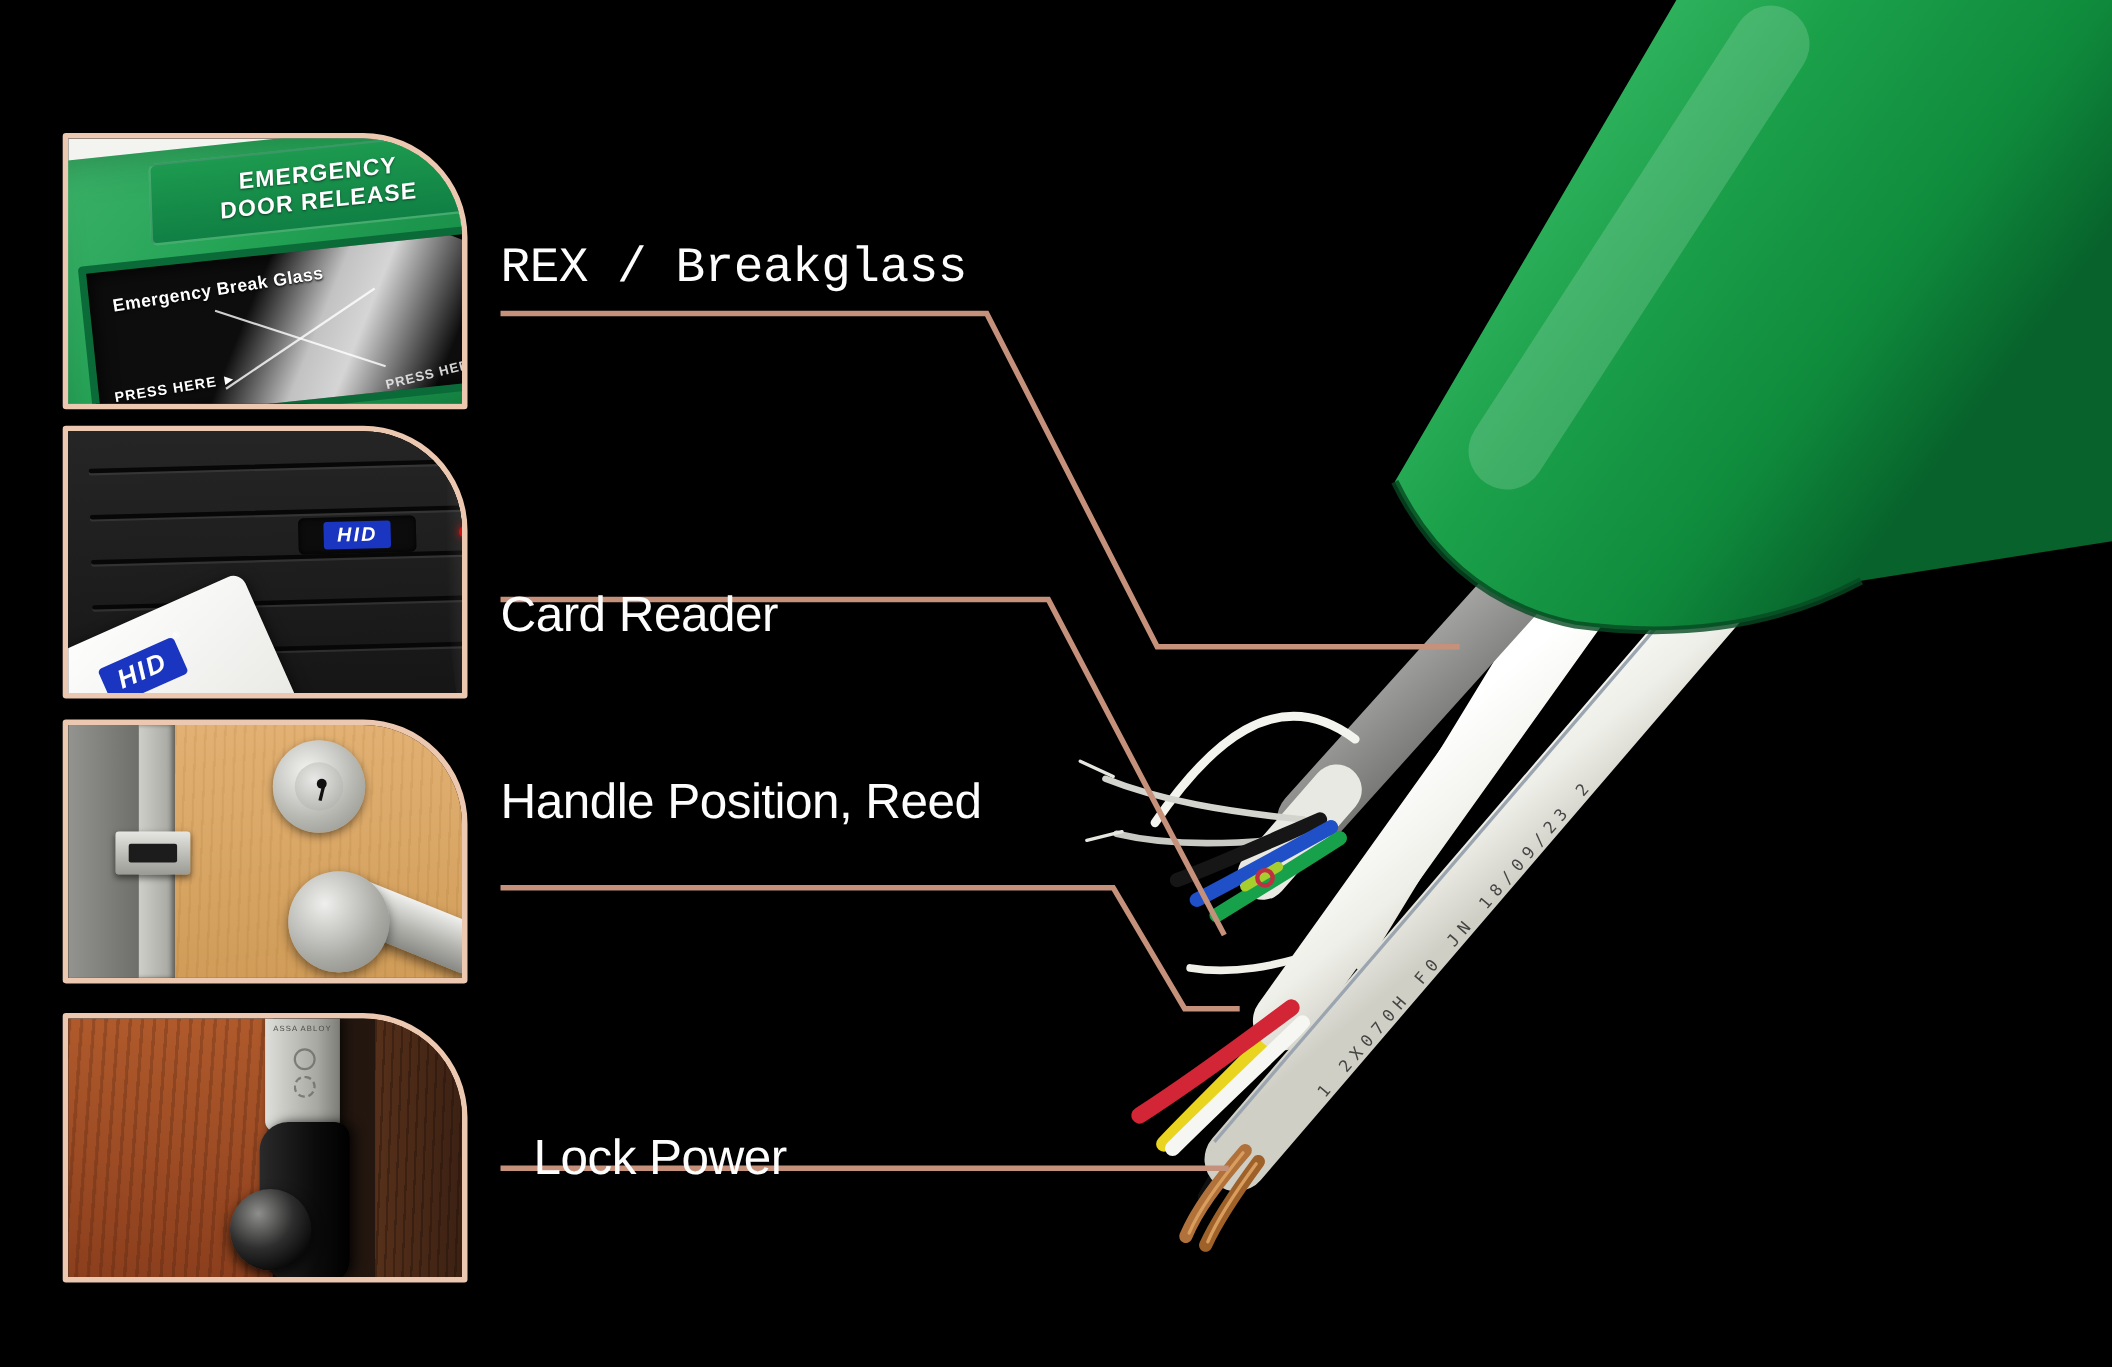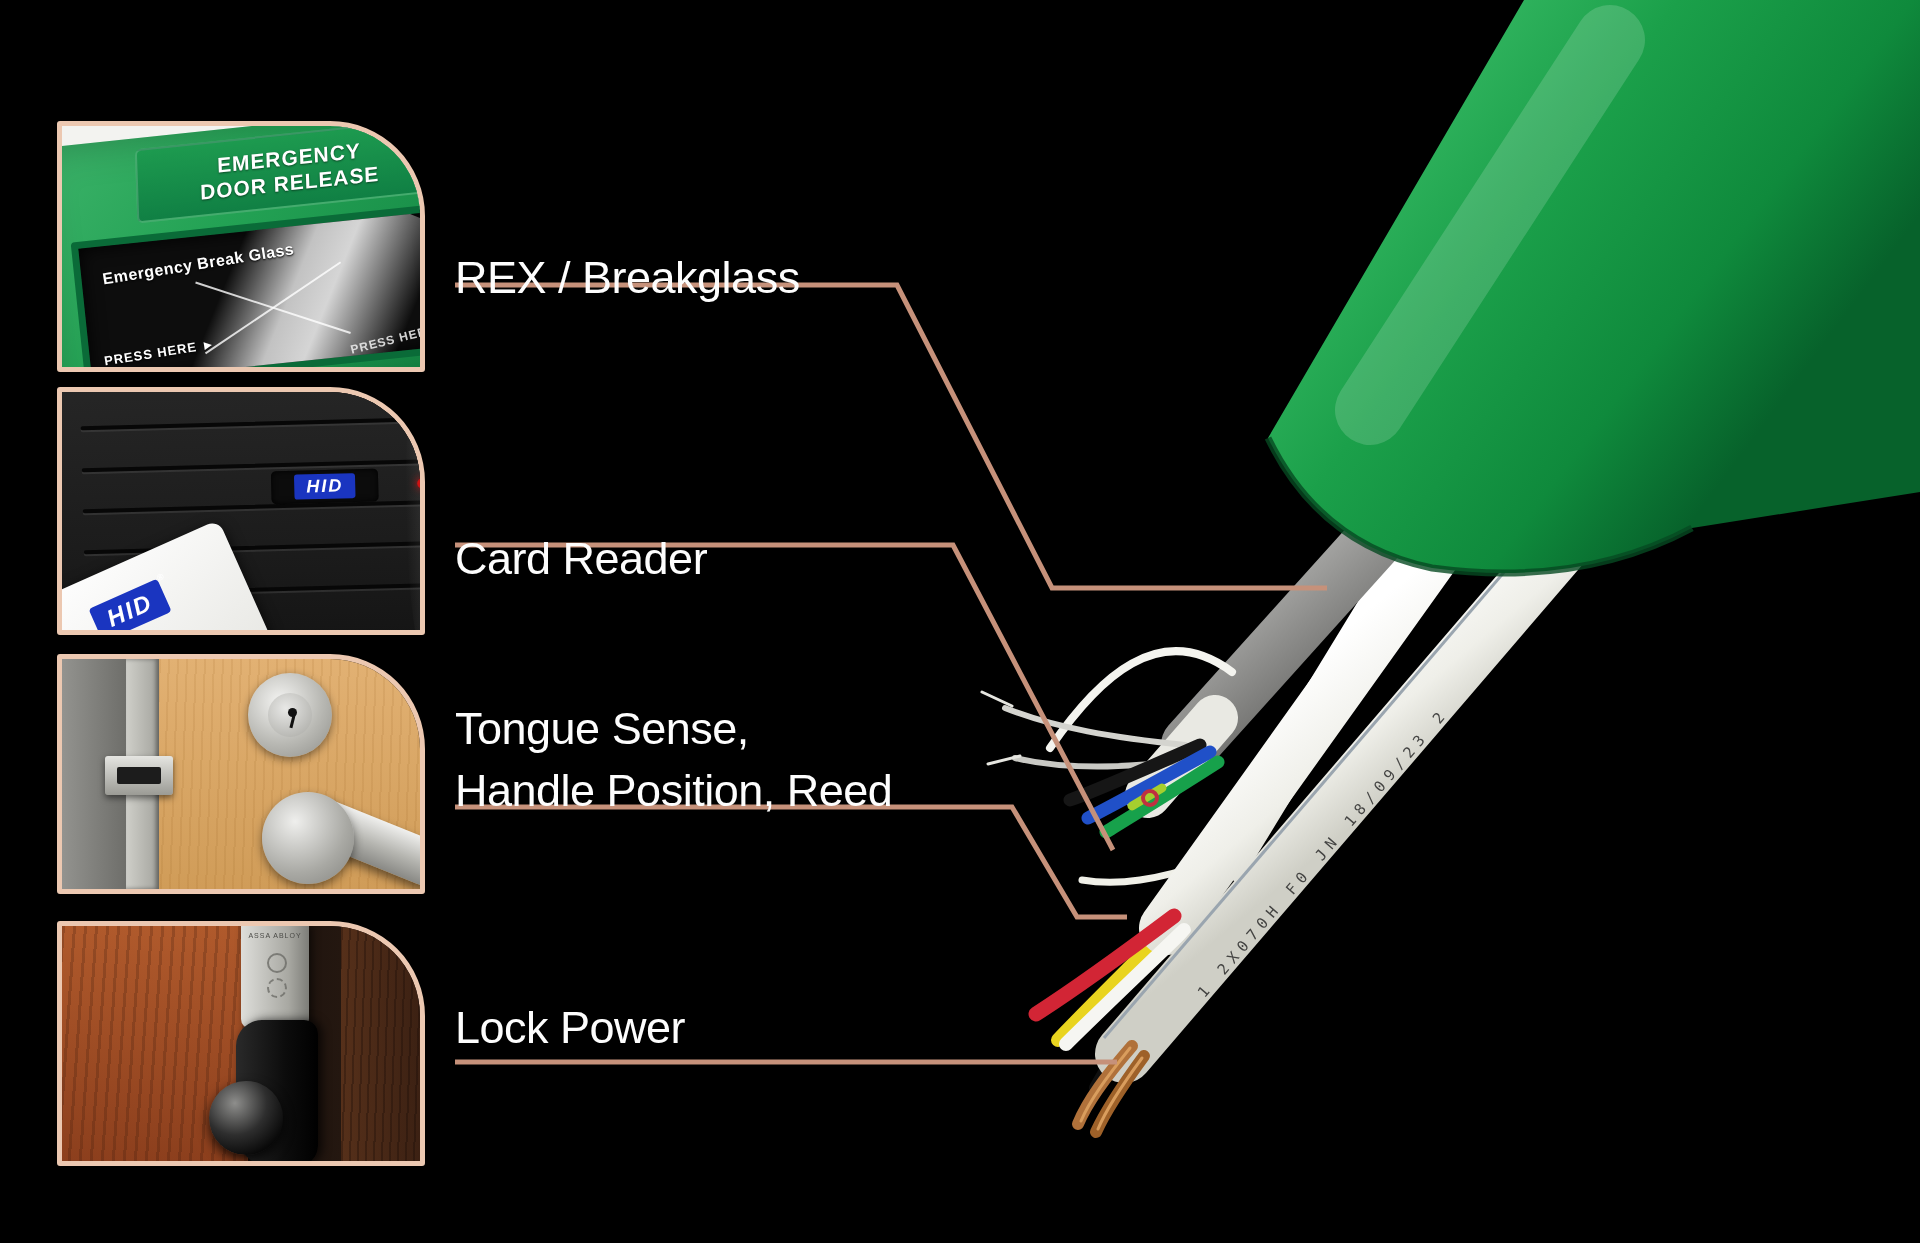--- a/index.html
+++ b/index.html
@@ -5,24 +5,24 @@
   html,body{margin:0;padding:0;background:#000;}
   .stage{
     position:relative;width:1920px;height:1243px;background:#000;
     overflow:hidden;font-family:"Liberation Sans",sans-serif;
   }
   
   .callout-label{
     position:absolute;left:455px;color:#fdfdfd;font-size:45px;
     letter-spacing:-0.5px;line-height:1.05;white-space:nowrap;font-weight:400;
   }
-  #label-rex{top:254px;}
+  #label-rex{top:220px;font-family:Liberation Mono, monospace;}
   #label-card{top:497px;margin-top:38px;}
   #label-tongue{top:698px;line-height:62px;}
-  #label-lock{top:1004px;}
+  #label-lock{top:1028px;margin-left:30px;}
   
   .thumb{
     position:absolute;left:57px;width:368px;
     border:5px solid #ecc8b1;border-radius:3px 95px 3px 3px;
     overflow:hidden;background:#111;box-sizing:border-box;
   }
   #thumb-rex{top:121px;height:251px;}
   #thumb-reader{top:387px;height:248px;}
   #thumb-door{top:654px;height:240px;}
   #thumb-lock{top:921px;height:245px;}
@@ -241,21 +241,20 @@
       <path d="M455,285 H897 L1052,588 H1327"></path>
       <path d="M455,545 H953 L1113,850"></path>
       <path d="M455,807 H1012 L1077,917 H1127"></path>
       <path d="M455,1062 H1117"></path>
     </g>
   </svg>
 
   <div class="callout-label" id="label-rex">REX / Breakglass</div>
   <div class="callout-label" id="label-card">Card Reader</div>
   <div class="callout-label" id="label-tongue">
-    <div>Tongue Sense,</div>
     <div>Handle Position, Reed</div>
   </div>
   <div class="callout-label" id="label-lock">Lock Power</div>
 
   <div class="thumb" id="thumb-rex">
     <div class="photo">
       <div class="t1-device">
         <div class="t1-header">
           <div>EMERGENCY</div>
           <div>DOOR RELEASE</div>

